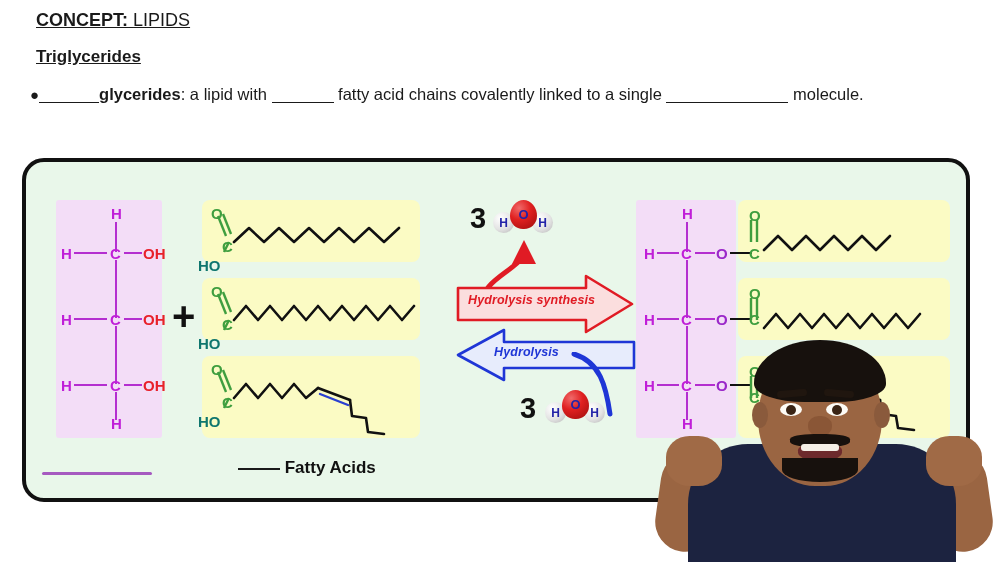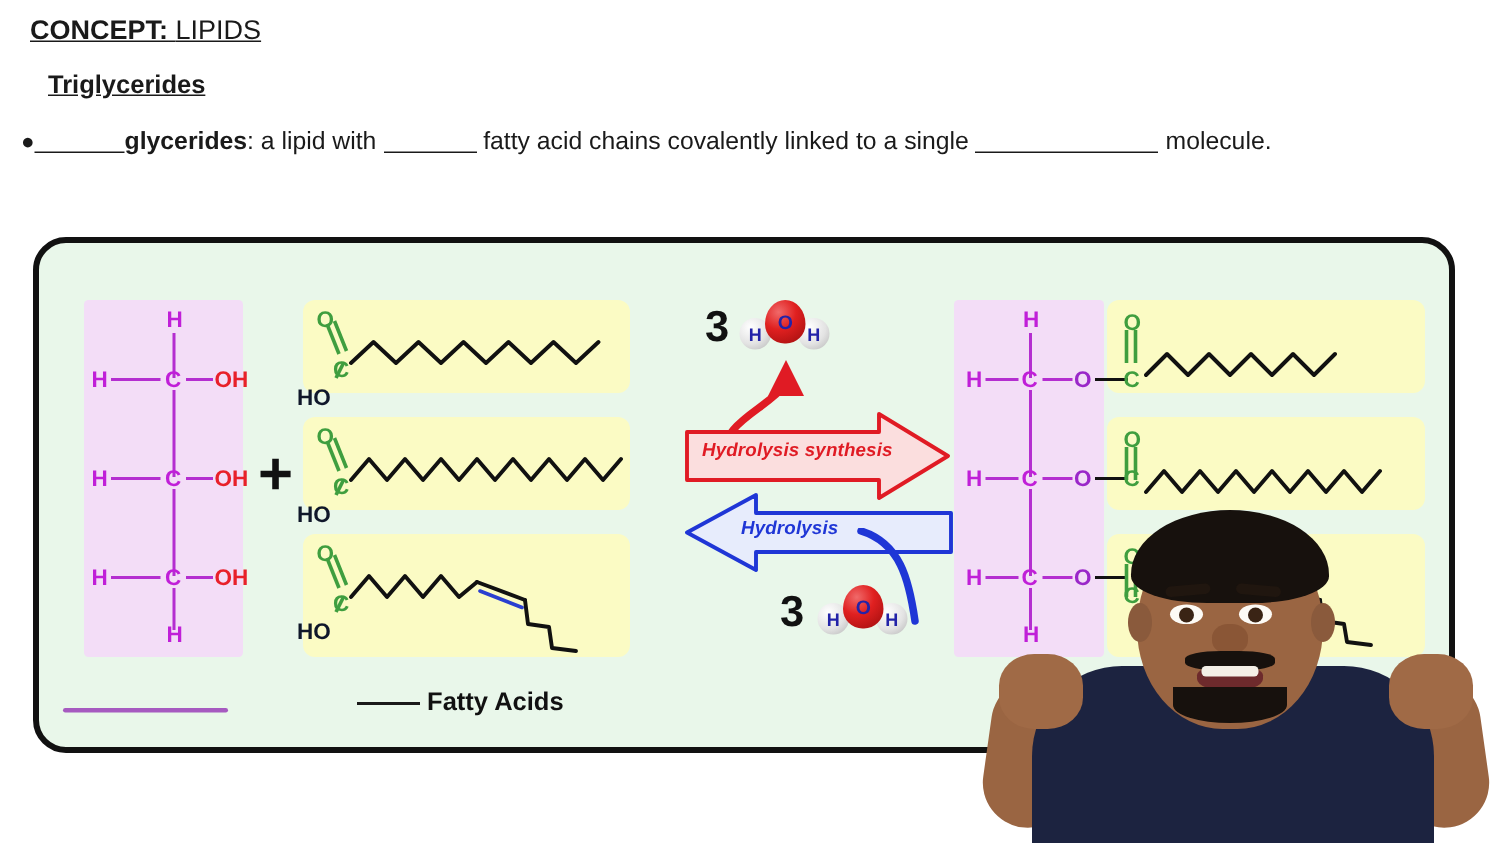--- a/index.html
+++ b/index.html
@@ -4,31 +4,31 @@
 <style>
   html,body{margin:0;padding:0;}
   body{
     width:1000px;height:562px;
     background:#ffffff;
     font-family:"Liberation Sans", sans-serif;
     overflow:hidden;
     position:relative;
   }
   
-  .notes{position:absolute;left:0;top:0;width:792px;height:158px;}
+  .notes{position:absolute;left:16px;top:0;width:792px;height:158px;}
   .line-concept{
     position:absolute;left:20px;top:10px;
     font-size:18px;color:#1a1a1a;white-space:nowrap;
   }
   .line-concept .kw{font-weight:bold;text-decoration:underline;}
   .line-concept .sub{font-weight:normal;text-decoration:underline;}
   .line-subhead{
     position:absolute;left:20px;top:47px;
     font-size:17px;font-weight:bold;color:#1a1a1a;
-    text-decoration:underline;white-space:nowrap;margin-left:12px;
+    text-decoration:underline;white-space:nowrap;
   }
   .line-bullet{
     position:absolute;left:14px;top:85px;
     font-size:16.5px;color:#1a1a1a;white-space:nowrap;
   }
   .line-bullet .dot{font-size:15px;}
   .line-bullet b{font-weight:bold;}
   .line-sub2{
     position:absolute;left:78px;top:121px;
     font-size:15.5px;color:#1a1a1a;white-space:nowrap;
@@ -55,21 +55,21 @@
   .gly{position:absolute;}
   .atom{position:absolute;font-weight:bold;font-size:15px;line-height:1;color:#c01fd8;}
   .atom.oh{color:#e8202a;}
   .atom.oe{color:#9a27c9;}
   .bond{position:absolute;background:#b42ed0;}
   .bond.h{height:2.4px;} .bond.v{width:2.4px;}
 
   
   .gO{position:absolute;font-weight:bold;font-size:15px;color:#3f9e3f;line-height:1;}
   .gC{position:absolute;font-weight:bold;font-size:15px;color:#3f9e3f;line-height:1;}
-  .bHO{position:absolute;font-weight:bold;font-size:15px;color:#0f172a;line-height:1;}
+  .bHO{position:absolute;font-weight:bold;font-size:15px;color:#0f766e;line-height:1;}
 
   
   .plus{
     position:absolute;font-size:40px;font-weight:bold;color:#111;
     line-height:1;font-family:"Liberation Sans",sans-serif;
   }
 
   
   .arrowtxt{
     position:absolute;font-style:italic;font-weight:bold;

